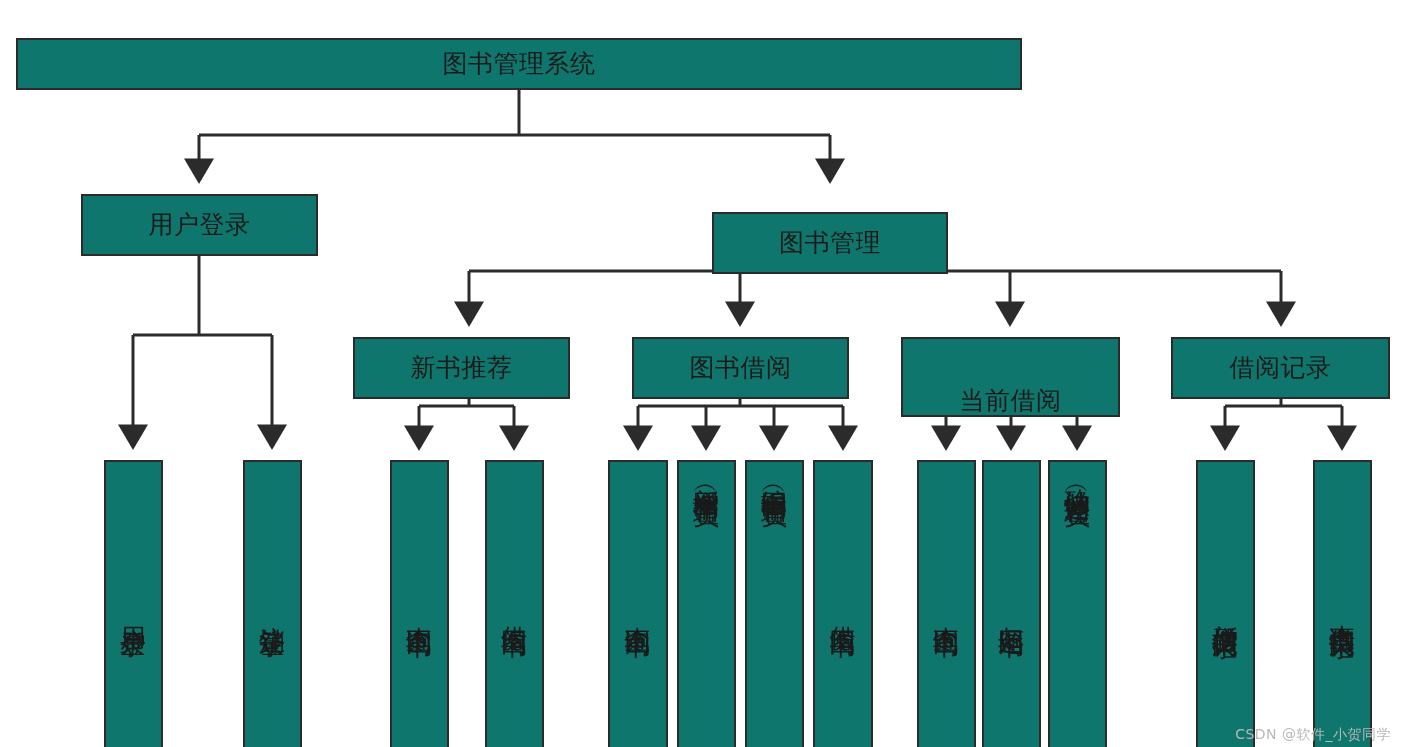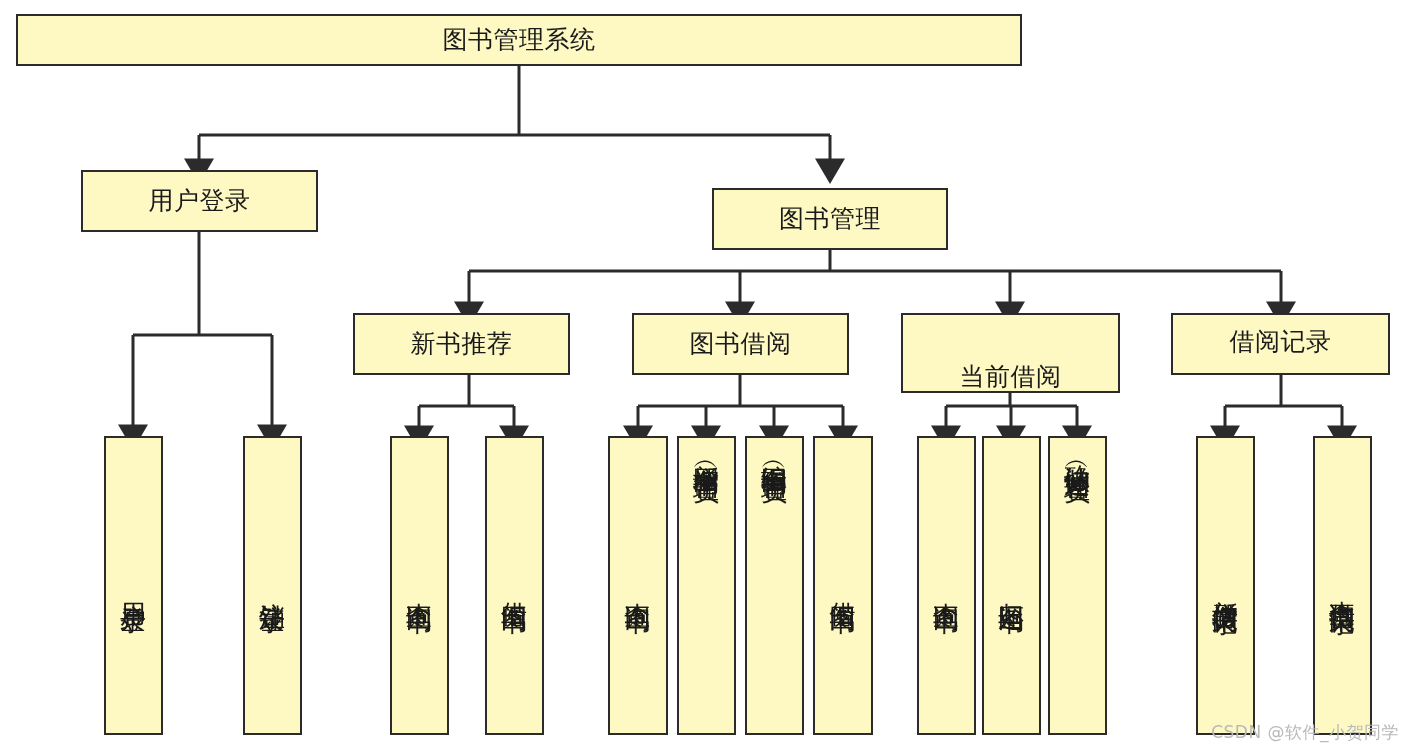--- a/index.html
+++ b/index.html
@@ -22,25 +22,26 @@
     left: 0;
     top: 0;
     width: 1405px;
     height: 747px;
     pointer-events: none;
   }
   .node {
     position: absolute;
     box-sizing: border-box;
     border: 2.5px solid #2b2b2b;
-    background: #fef9c3;
+    background: #0f766e;
     display: flex;
     align-items: center;
     justify-content: center;
     color: #1a1a1a;
+    margin-top: 24px;
   }
   .node-label {
     display: block;
     text-align: center;
     line-height: 1.12;
     color: #1a1a1a;
   }
   .node.horizontal .node-label {
     font-size: 25px;
     letter-spacing: 0.5px;
@@ -59,23 +60,23 @@
     letter-spacing: 2px;
     white-space: nowrap;
     margin: 0 auto;
   }
   .node.vertical.offset-top {
     align-items: center;
     padding-top: 0;
   }
   #watermark {
     position: absolute;
-    right: 6px;
+    right: 14px;
     bottom: 3px;
-    font-size: 17px;
+    font-size: 14px;
     color: #b9b9b9;
     white-space: nowrap;
     letter-spacing: 0.5px;
   }
 </style>
 </head>
 <body>
 
 <div id="diagram-root">
 
@@ -147,21 +148,21 @@
   </div>
 
   <div class="node horizontal" style="left:632px; top:313px; width:217px; height:62px;">
     <span class="node-label">图书借阅</span>
   </div>
 
   <div class="node horizontal" style="left:901px; top:313px; width:219px; height:80px;align-items:flex-end;">
     <span class="node-label">当前借阅</span>
   </div>
 
-  <div class="node horizontal" style="left:1171px; top:313px; width:219px; height:62px;font-family:Liberation Mono, monospace;">
+  <div class="node horizontal" style="left:1171px; top:313px; width:219px; height:62px;">
     <span class="node-label">借阅记录</span>
   </div>
 
   <div class="node vertical offset-top" style="left:104px; top:436px; width:59px; height:299px;">
     <span class="node-label">用户登录</span>
   </div>
 
   <div class="node vertical offset-top" style="left:243px; top:436px; width:59px; height:299px;">
     <span class="node-label">注销登录</span>
   </div>

